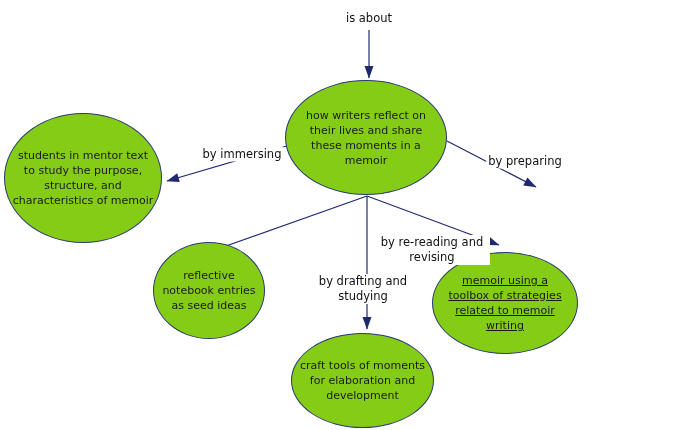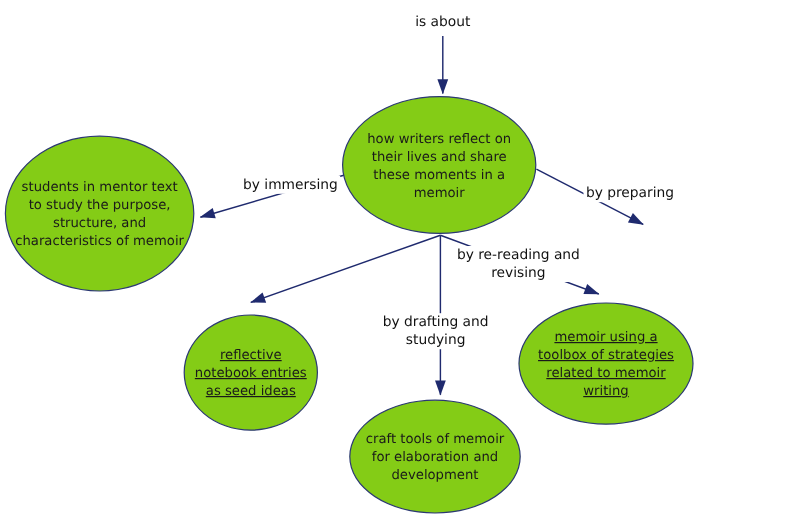--- a/index.html
+++ b/index.html
@@ -43,34 +43,34 @@
     z-index: 3;
     transform: translate(-50%, -50%);
     background: #ffffff;
     text-align: center;
     font-size: 11.5px;
     line-height: 15px;
     color: #111111;
     padding: 0 2px;
     white-space: nowrap;
   }
-  .elabel.wrap { white-space: normal; }
+  .elabel.wrap { white-space: normal; margin-top: 30px; }
   
   .n0 { left: 285px; top: 80px;  width: 162px; height: 115px; }
   .n1 { left: 4px;   top: 113px; width: 158px; height: 130px; }
   .n2 { left: 538px; top: 127px; width: 133px; height: 110px; }
-  .n3 { left: 153px; top: 262px; width: 112px; height: 97px; text-decoration: underline;  }
+  .n3 { left: 153px; top: 242px; width: 112px; height: 97px;  }
   .n4 { left: 291px; top: 333px; width: 143px; height: 95px;  }
   .n5 { left: 432px; top: 252px; width: 146px; height: 102px; text-decoration: underline; }
   
   .l0 { left: 369px; top: 18px;  }
   .l1 { left: 222px; top: 154px; margin-left: 20px; }
   .l2 { left: 489px; top: 161px; margin-left: 36px; }
   .l3 { left: 283px; top: 224px; }
-  .l4 { left: 363px; top: 276px; width: 96px;  }
+  .l4 { left: 363px; top: 259px; width: 96px;  }
   .l5 { left: 432px; top: 220px; width: 112px; }
 </style>
 </head>
 <body>
 
 <div class="canvas">
 
   <svg class="edges-layer" viewBox="0 0 675 430" xmlns="http://www.w3.org/2000/svg">
     <defs>
       <marker id="arrowhead" markerUnits="userSpaceOnUse" markerWidth="14" markerHeight="10" refX="12.5" refY="5" orient="auto">
@@ -81,21 +81,21 @@
     <path class="edge" d="M290,145 L167,181" marker-end="url(#arrowhead)"></path>
     <path class="edge" d="M447,141 L536,187" marker-end="url(#arrowhead)"></path>
     <path class="edge" d="M367,196 L209,252" marker-end="url(#arrowhead)"></path>
     <path class="edge" d="M367,196 L367,329" marker-end="url(#arrowhead)"></path>
     <path class="edge" d="M367,196 L499,245" marker-end="url(#arrowhead)"></path>
   </svg>
 
   <div class="node n0">how writers reflect on their lives and share these moments in a memoir</div>
   <div class="node n1">students in mentor text to study the purpose, structure, and characteristics of memoir</div>
   <div class="node n3">reflective notebook entries as seed ideas</div>
-  <div class="node n4">craft tools of memoir for elaboration and development</div>
+  <div class="node n4">craft tools of moments for elaboration and development</div>
   <div class="node n5">memoir using a toolbox of strategies related to memoir writing</div>
 
   <div class="elabel l0">is about</div>
   <div class="elabel l1">by immersing</div>
   <div class="elabel l2">by preparing</div>
   <div class="elabel l4 wrap">by drafting and studying</div>
   <div class="elabel l5 wrap">by re-reading and revising</div>
 
 </div>
 

